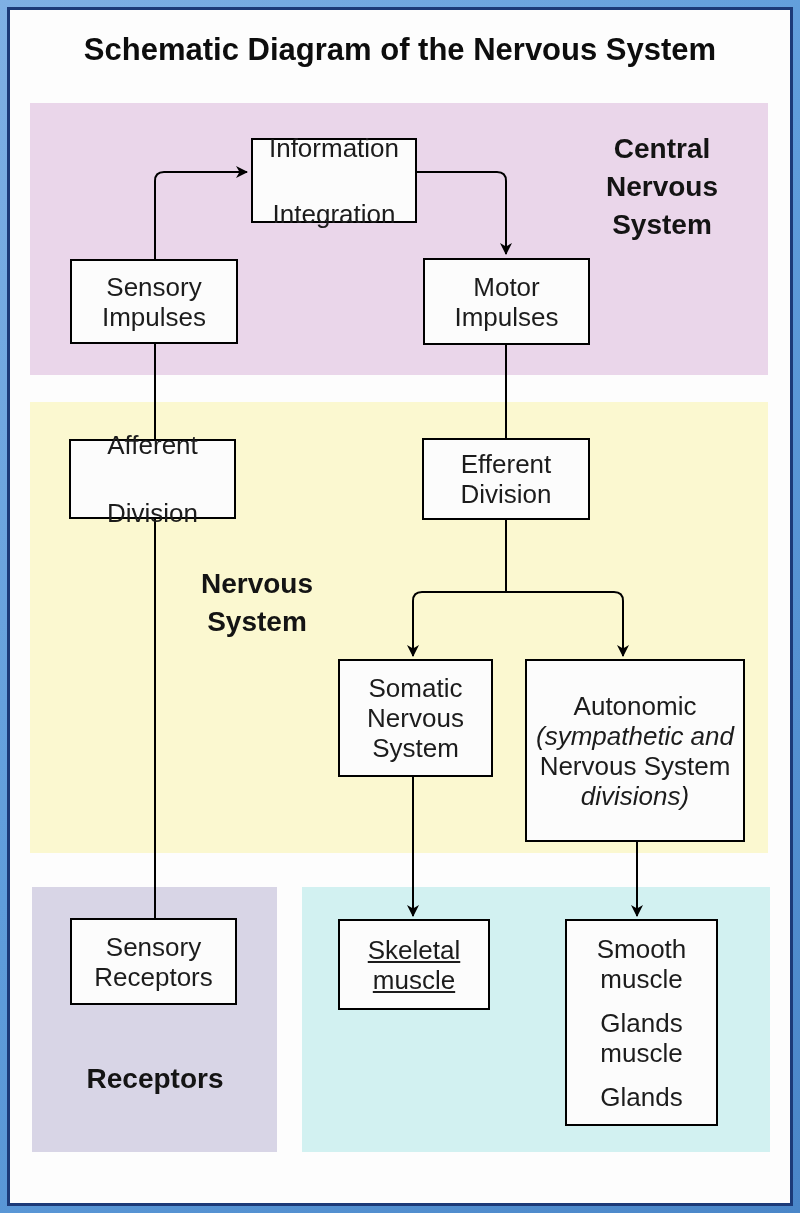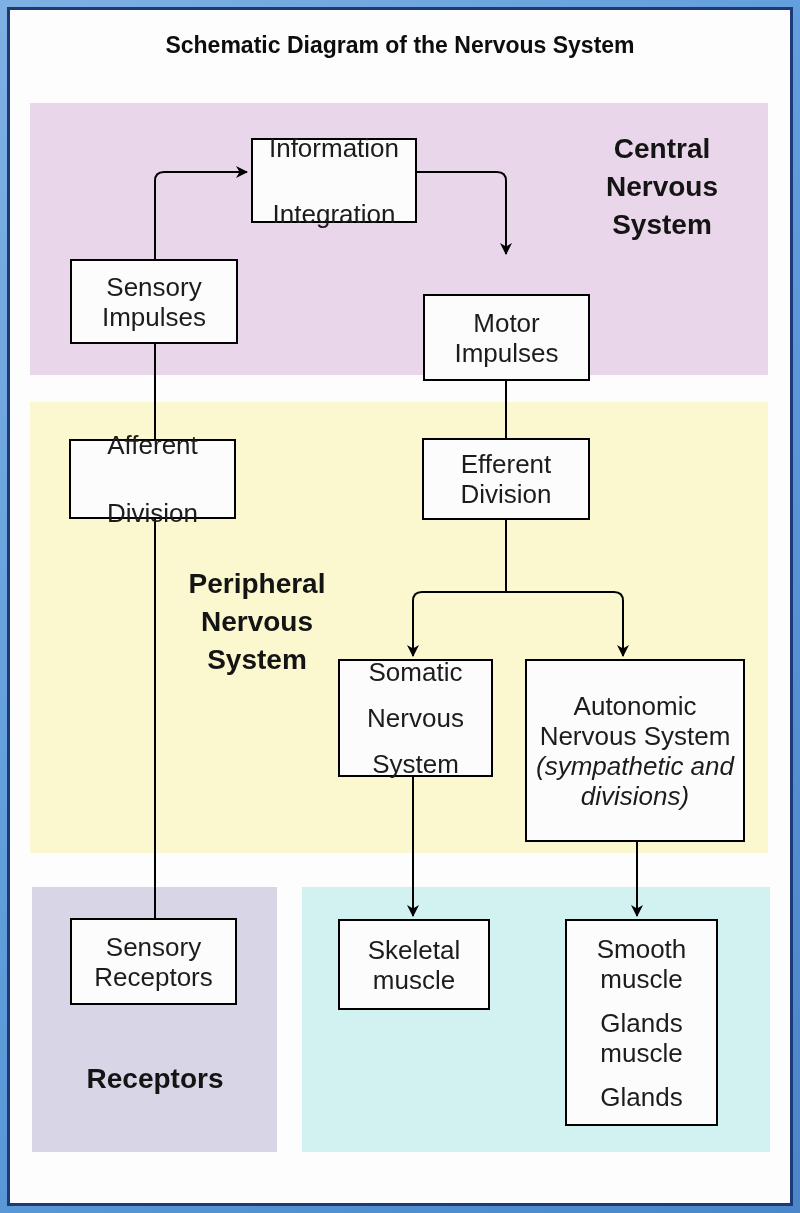--- a/index.html
+++ b/index.html
@@ -9,21 +9,21 @@
     background:linear-gradient(135deg,#7fb0e4 0%,#5f9ddb 45%,#4a86c8 100%);
     font-family:"Liberation Sans","DejaVu Sans",sans-serif;
     overflow:hidden;
   }
   .canvas{
     position:absolute;left:7px;top:7px;right:7px;bottom:7px;
     border:3px solid #1c3a78;background:#fdfdfd;overflow:hidden;
   }
   .title{
     position:absolute;left:0;top:22px;width:780px;margin:0;
-    text-align:center;font-size:23px;font-weight:bold;color:#0d0d0d;
+    text-align:center;font-size:31px;font-weight:bold;color:#0d0d0d;
     letter-spacing:0px;
   }
   .region{position:absolute;}
   .region-label{
     position:absolute;text-align:center;
     font-size:28px;font-weight:bold;color:#141414;line-height:38px;
   }
   .node{
     position:absolute;background:#fcfcfc;border:2px solid #000000;
     display:flex;flex-direction:column;justify-content:center;align-items:center;
@@ -41,21 +41,20 @@
   <div class="canvas" id="canvas">
     <h1 class="title">Schematic Diagram of the Nervous System</h1>
     <div class="region" style="left: 20px; top: 93px; width: 738px; height: 272px; background: rgb(234, 214, 234);"></div>
       <div class="region-label" style="left: 492px; top: 120px; width: 320px;">
         <div>Central</div>
         <div>Nervous</div>
         <div>System</div>
       </div>
       <div class="region" style="left: 20px; top: 392px; width: 738px; height: 451px; background: rgb(251, 248, 208);"></div>
       <div class="region-label" style="left: 87px; top: 555px; width: 320px;">
-        <div>Peripheral</div>
         <div>Nervous</div>
         <div>System</div>
       </div>
       <div class="region" style="left: 22px; top: 877px; width: 245px; height: 265px; background: rgb(216, 213, 230);"></div>
       <div class="region-label" style="left: -15px; top: 1050px; width: 320px;">
         <div>Receptors</div>
       </div>
       <div class="region" style="left: 292px; top: 877px; width: 468px; height: 265px; background: rgb(210, 241, 241);"></div>
       <svg class="connector-layer" id="connector-layer" width="780" height="1193" viewBox="10 10 780 1193">
       <defs>
@@ -75,48 +74,48 @@
         <path d="M637,842 L637,916" fill="none" stroke="#000000" stroke-width="2" marker-end="url(#arrowhead)"></path>
       </svg>
   <div class="node" style="left: 241px; top: 128px; width: 166px; height: 85px; gap: 36px;">
         <span class="line">Information</span>
         <span class="line">Integration</span>
       </div>
       <div class="node" style="left: 60px; top: 249px; width: 168px; height: 85px;">
         <span class="line">Sensory</span>
         <span class="line">Impulses</span>
       </div>
-      <div class="node" style="left: 413px; top: 248px; width: 167px; height: 87px; margin-top: 36px;">
+      <div class="node" style="left: 413px; top: 248px; width: 167px; height: 87px;">
         <span class="line">Motor</span>
         <span class="line">Impulses</span>
       </div>
       <div class="node" style="left: 59px; top: 429px; width: 167px; height: 80px; gap: 38px;">
         <span class="line">Afferent</span>
         <span class="line">Division</span>
       </div>
       <div class="node" style="left: 412px; top: 428px; width: 168px; height: 82px; align-items: center;">
         <span class="line">Efferent</span>
         <span class="line">Division</span>
       </div>
-      <div class="node" style="left: 328px; top: 649px; width: 155px; height: 118px; gap: 16px;">
+      <div class="node" style="left: 328px; top: 649px; width: 155px; height: 118px;">
         <span class="line">Somatic</span>
         <span class="line">Nervous</span>
         <span class="line">System</span>
       </div>
       <div class="node" style="left: 515px; top: 649px; width: 220px; height: 183px; text-align: center;">
         <span class="line">Autonomic</span>
+        <span class="line italic">(sympathetic and</span>
         <span class="line">Nervous System</span>
-        <span class="line italic">(sympathetic and</span>
         <span class="line italic">divisions)</span>
       </div>
       <div class="node" style="left: 60px; top: 908px; width: 167px; height: 87px;">
         <span class="line">Sensory</span>
         <span class="line">Receptors</span>
       </div>
-      <div class="node" style="left: 328px; top: 909px; width: 152px; height: 91px;">
+      <div class="node" style="left: 328px; top: 909px; width: 152px; height: 91px; text-decoration: underline;">
         <span class="line">Skeletal</span>
         <span class="line">muscle</span>
       </div>
       <div class="node" style="left: 555px; top: 909px; width: 153px; height: 207px;">
         <span class="line">Smooth</span>
         <span class="line">muscle</span>
         <span class="line gap">Glands</span>
         <span class="line">muscle</span>
         <span class="line gap">Glands</span>
       </div>

